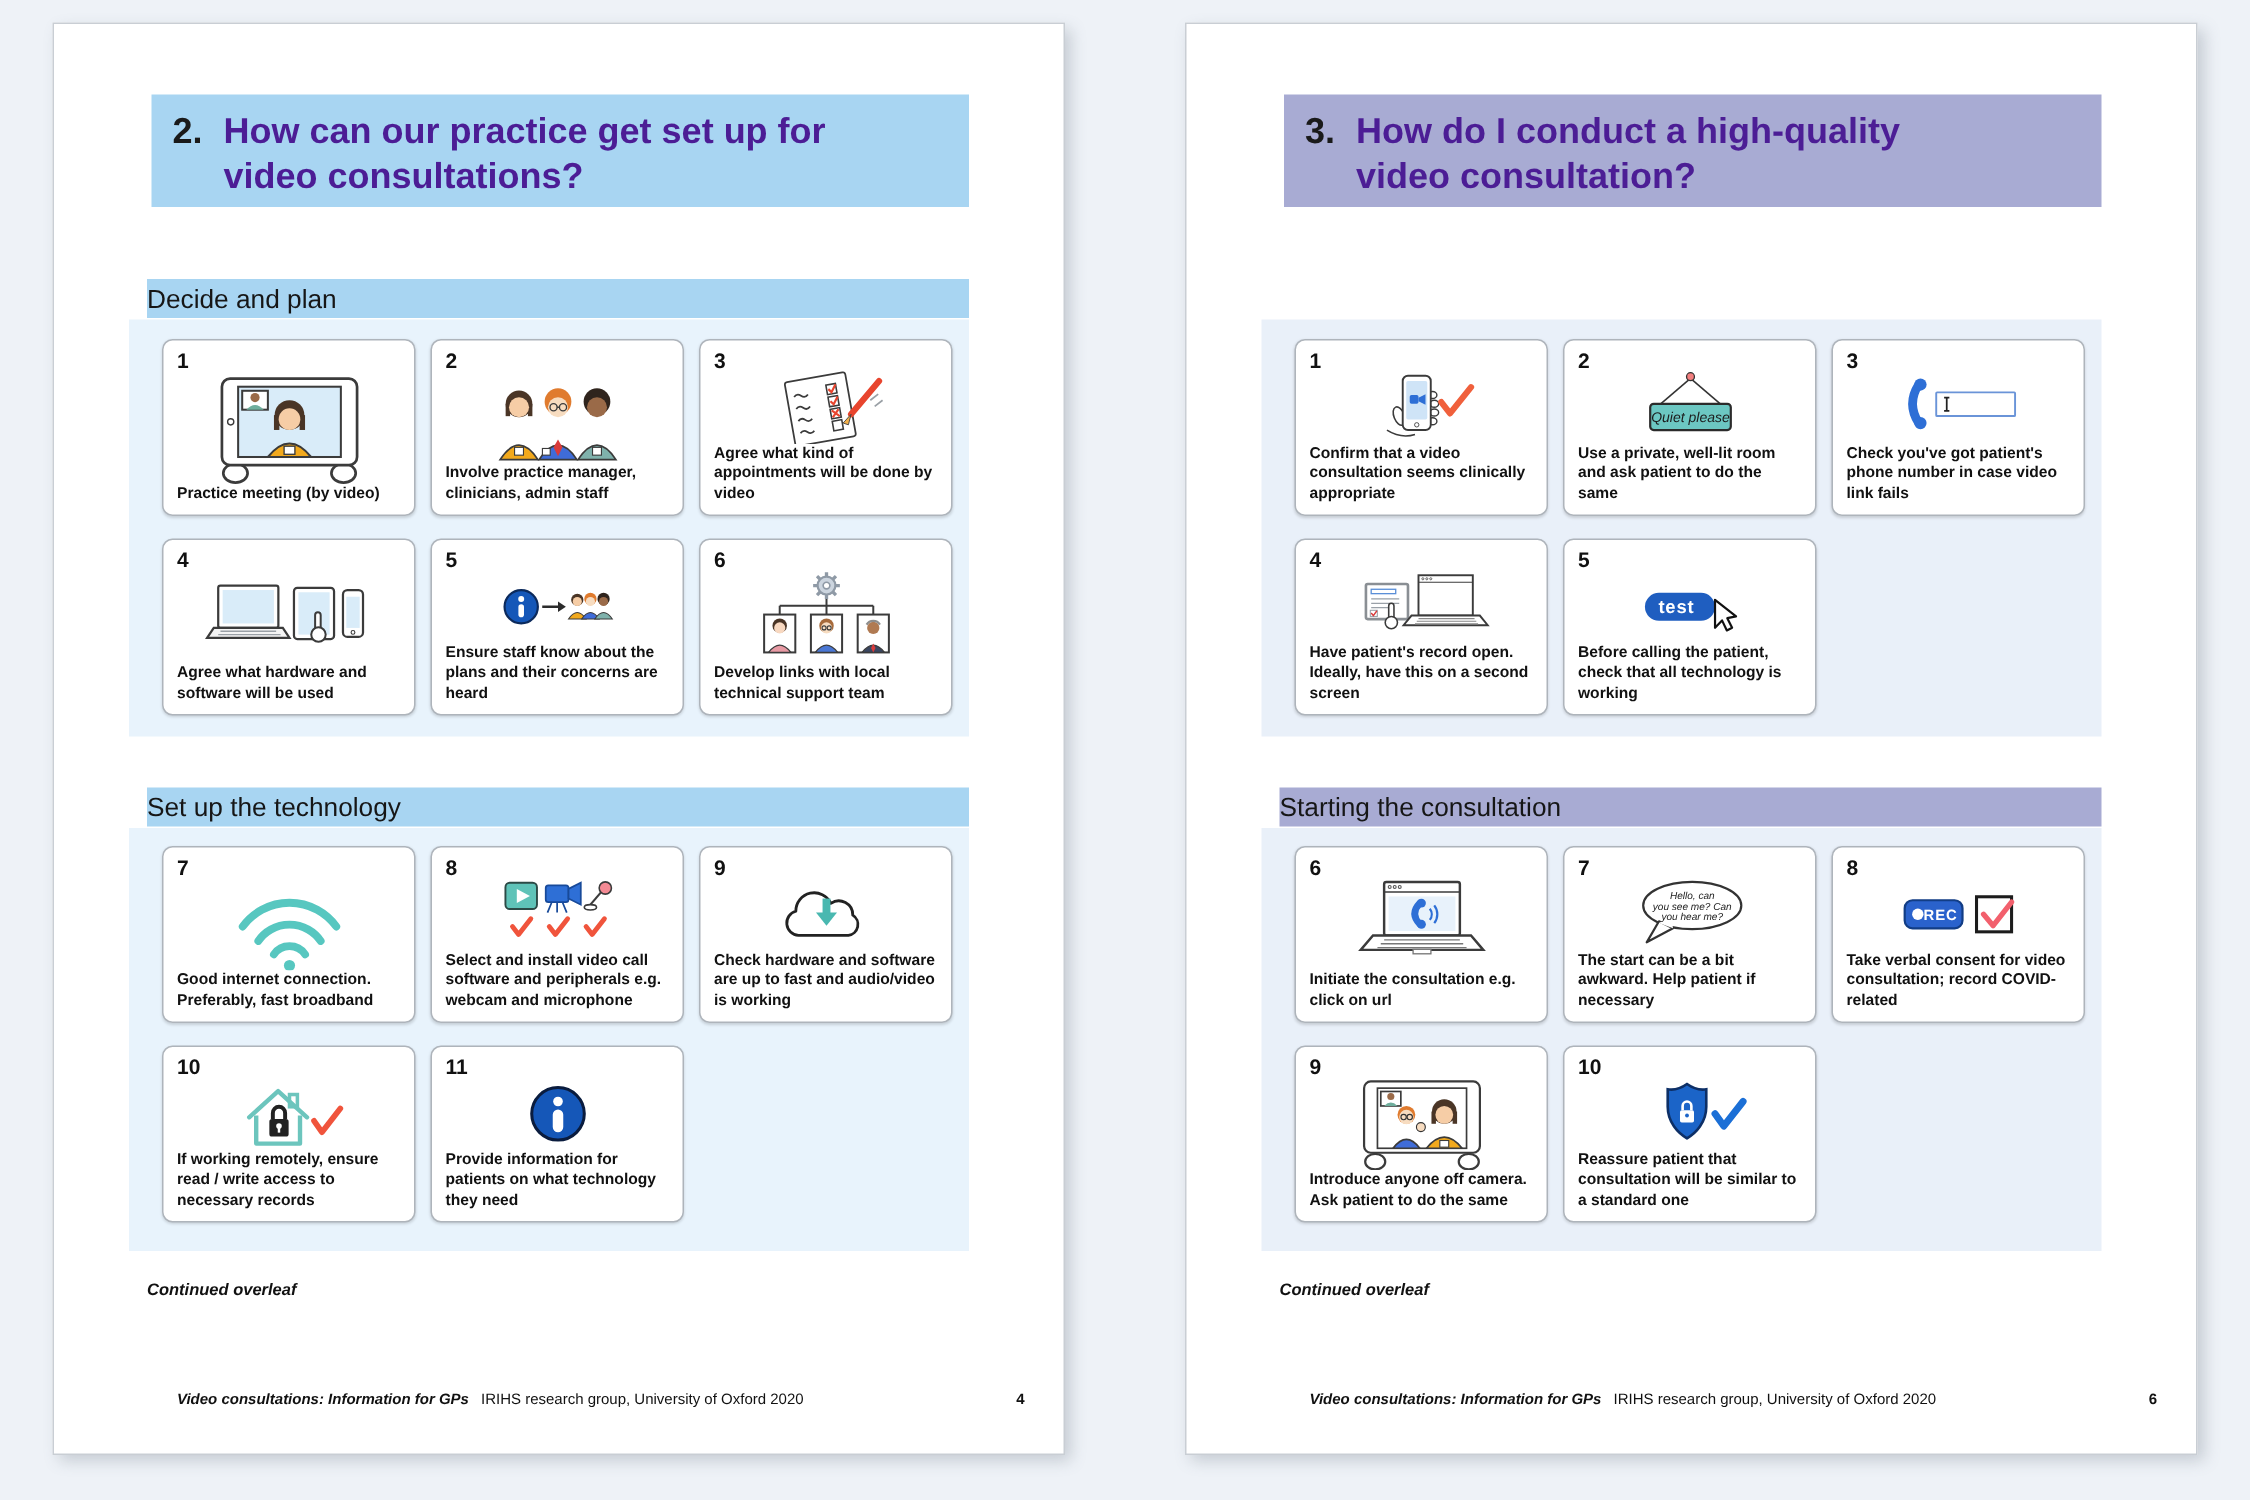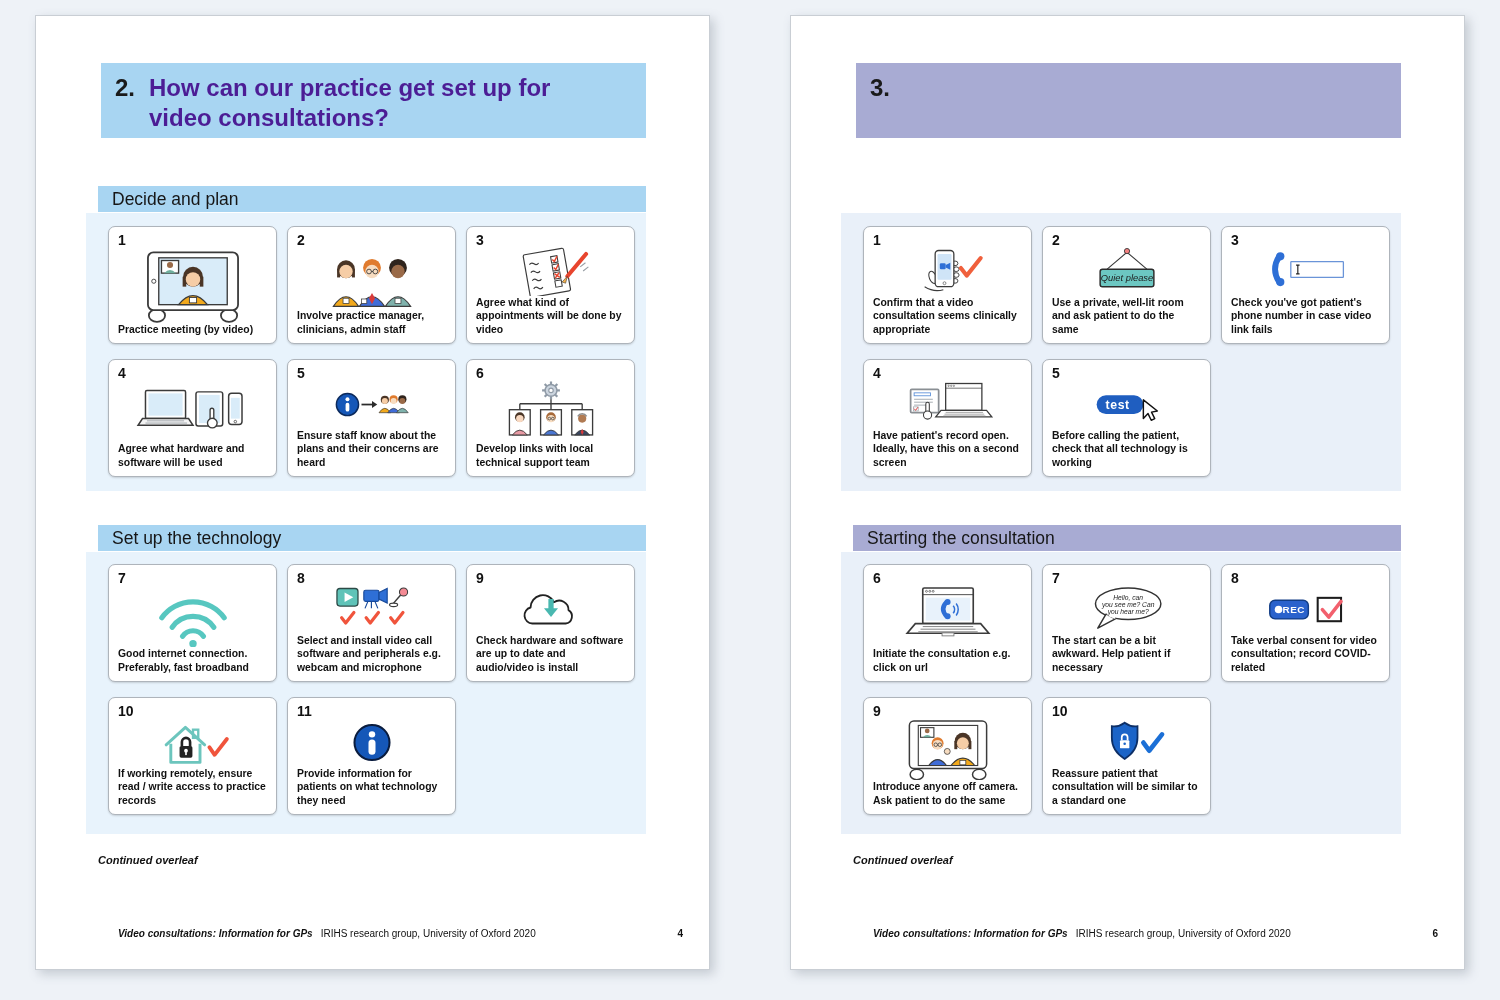--- a/index.html
+++ b/index.html
@@ -10,21 +10,21 @@
     border:1px solid #c9ced4; box-shadow:4px 4px 10px rgba(90,100,115,.28); }
 
   .title-bar { position:absolute; left:65px; top:47px; width:545px; height:75px;
     display:flex; padding:10px 10px 0 14px; }
   .title-bar.blue { background:#a8d5f2; }
   .title-bar.purple { background:#a8abd3; }
   .title-num { width:34px; font-size:24px; font-weight:bold; color:#1a1a1a; line-height:30px; }
   .title-text { flex:1; font-size:24px; font-weight:bold; color:#4c1d95; line-height:30px; }
 
   .section-bar { position:absolute; left:62px; width:548px; height:26px;
-    font-size:17.5px; color:#161616; line-height:26px; padding-left:14px; }
+    font-size:17.5px; color:#161616; line-height:26px; padding-left:0; }
   .section-bar.blue { background:#a8d5f2; }
   .section-bar.purple { background:#a8abd3; }
   .bar-1 { top:170px; }  .bar-2 { top:509px; }
 
   .band { position:absolute; left:50px; width:560px; padding:13px 0 0 22px; }
   .band.blue { background:#e8f3fc; }
   .band.lav  { background:#e9f0f9; }
   .band-1 { top:197px; height:278px; }
   .band-2 { top:536px; height:282px; padding-top:12px; }
 
@@ -266,40 +266,40 @@
 
         <div class="card">
           <div class="card-num">9</div>
           <div class="card-art">
             <svg viewBox="0 0 140 84">
               <path d="M38,66 a14,14 0 0 1 -3,-27.5 a21,21 0 0 1 40,-9 a16,16 0 0 1 25,13.5 a12.5,12.5 0 0 1 -5,23 z" fill="#fff" stroke="#222" stroke-width="3.2" stroke-linejoin="round"></path>
               <rect x="65.5" y="24" width="9" height="17" fill="#49b8b0"></rect>
               <path d="M58,40 h24 l-12,15 z" fill="#49b8b0"></path>
             </svg>
           </div>
-          <div class="card-caption">Check hardware and software are up to date and audio/video is install</div>
+          <div class="card-caption">Check hardware and software are up to fast and audio/video is working</div>
         </div>
       </div>
 
       <div class="card-row">
         <div class="card">
           <div class="card-num">10</div>
           <div class="card-art">
             <svg viewBox="0 0 140 84">
               <path d="M32,44 V76 H82 V44" fill="#fff" stroke="#6cc5bd" stroke-width="5" stroke-linejoin="round"></path>
               <rect x="70" y="20" width="9" height="14" fill="#fff" stroke="#6cc5bd" stroke-width="4"></rect>
               <path d="M24,46 L57,16 L90,46" fill="none" stroke="#6cc5bd" stroke-width="5" stroke-linecap="round" stroke-linejoin="round"></path>
               <path d="M51,48 v-7 a7,7 0 0 1 14,0 v7" fill="none" stroke="#222" stroke-width="4.5"></path>
               <rect x="47" y="48" width="22" height="20" rx="3" fill="#222"></rect>
               <circle cx="58" cy="56" r="3.2" fill="#fff"></circle>
                 <rect x="56.6" y="57.5" width="2.8" height="6" fill="#fff"></rect>
               <path d="M98,50 l9,13 l21,-27" fill="none" stroke="#f0543c" stroke-width="6.5" stroke-linecap="round" stroke-linejoin="round"></path>
             </svg>
           </div>
-          <div class="card-caption">If working remotely, ensure read / write access to practice records</div>
+          <div class="card-caption">If working remotely, ensure read / write access to necessary records</div>
         </div>
 
         <div class="card">
           <div class="card-num">11</div>
           <div class="card-art">
             <svg viewBox="0 0 140 84">
               <circle cx="70" cy="42" r="30" fill="#1557b8" stroke="#0a1c3e" stroke-width="3.5"></circle>
               <circle cx="70" cy="28" r="5.5" fill="#fff"></circle>
               <rect x="64" y="37" width="12" height="26" rx="6" fill="#fff"></rect>
             </svg>
@@ -313,20 +313,24 @@
     <div class="footer">
       <span class="f-title">Video consultations: Information for GPs</span>
       <span class="f-credit">IRIHS research group, University of Oxford 2020</span>
       <span class="f-page">4</span>
     </div>
   </div>
 
   <div class="page">
     <div class="title-bar purple">
       <div class="title-num">3.</div>
+      <div class="title-text">
+        <div>How do I conduct a high-quality</div>
+        <div>video consultation?</div>
+      </div>
     </div>
 
 
     <div class="band lav band-1">
       <div class="card-row">
         <div class="card">
           <div class="card-num">1</div>
           <div class="card-art">
             <svg viewBox="0 0 140 84">
               <ellipse cx="44" cy="52" rx="6" ry="11" transform="rotate(-22 44 52)" fill="#fff" stroke="#3b3b3b" stroke-width="1.8"></ellipse>

